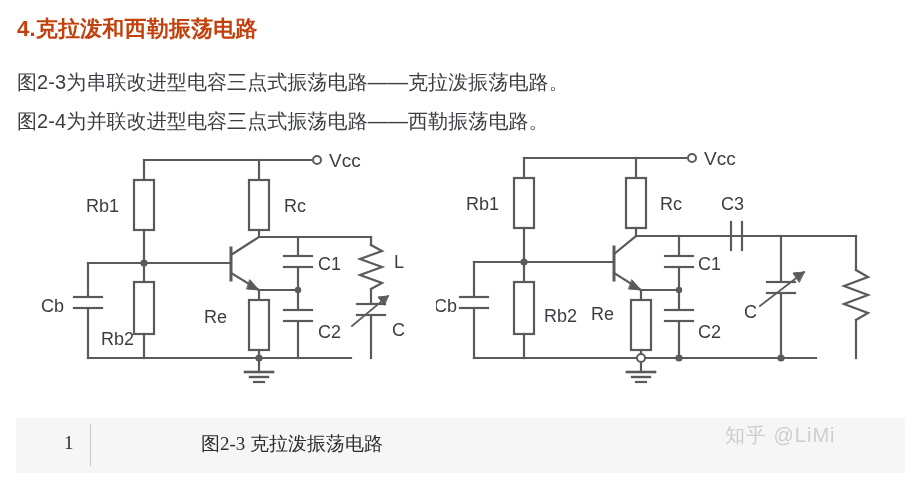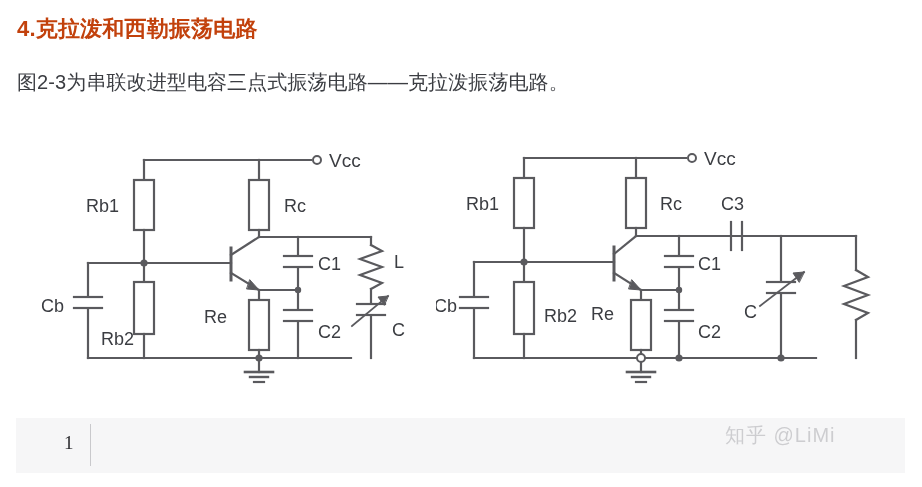--- a/index.html
+++ b/index.html
@@ -102,20 +102,21 @@
 </style>
 </head>
 <body>
 
 <div id="page">
 
   <div class="article-title">4.克拉泼和西勒振荡电路</div>
 
   <div class="article-para para-1">图2-3为串联改进型电容三点式振荡电路——克拉泼振荡电路。</div>
 
+  <div class="article-para para-2">图2-4为并联改进型电容三点式振荡电路——西勒振荡电路。</div>
 
   <div id="figures">
 
     <div class="fig-left">
       <svg class="circuit-svg" width="400" height="250" viewBox="0 0 400 250">
         <g fill="none" stroke="#5a5a5e" stroke-width="2.2" stroke-linecap="square">
 
           <path d="M118,20 L285,20"></path>
 
           <circle cx="291" cy="20" r="4" fill="#ffffff" stroke="#5a5a5e" stroke-width="2"></circle>
@@ -289,17 +290,18 @@
           <text x="285" y="70" font-size="18">C3</text>
           <text x="308" y="178" font-size="18">C</text>
         </g>
       </svg>
     </div>
   </div>
 
   <div id="caption-band">
     <div class="page-number">1</div>
     <div class="page-divider"></div>
+    <div class="fig-caption caption-left">图2-3  克拉泼振荡电路</div>
   </div>
 
   <div class="watermark">知乎 @LiMi</div>
 
 </div>
 
 </body></html>

